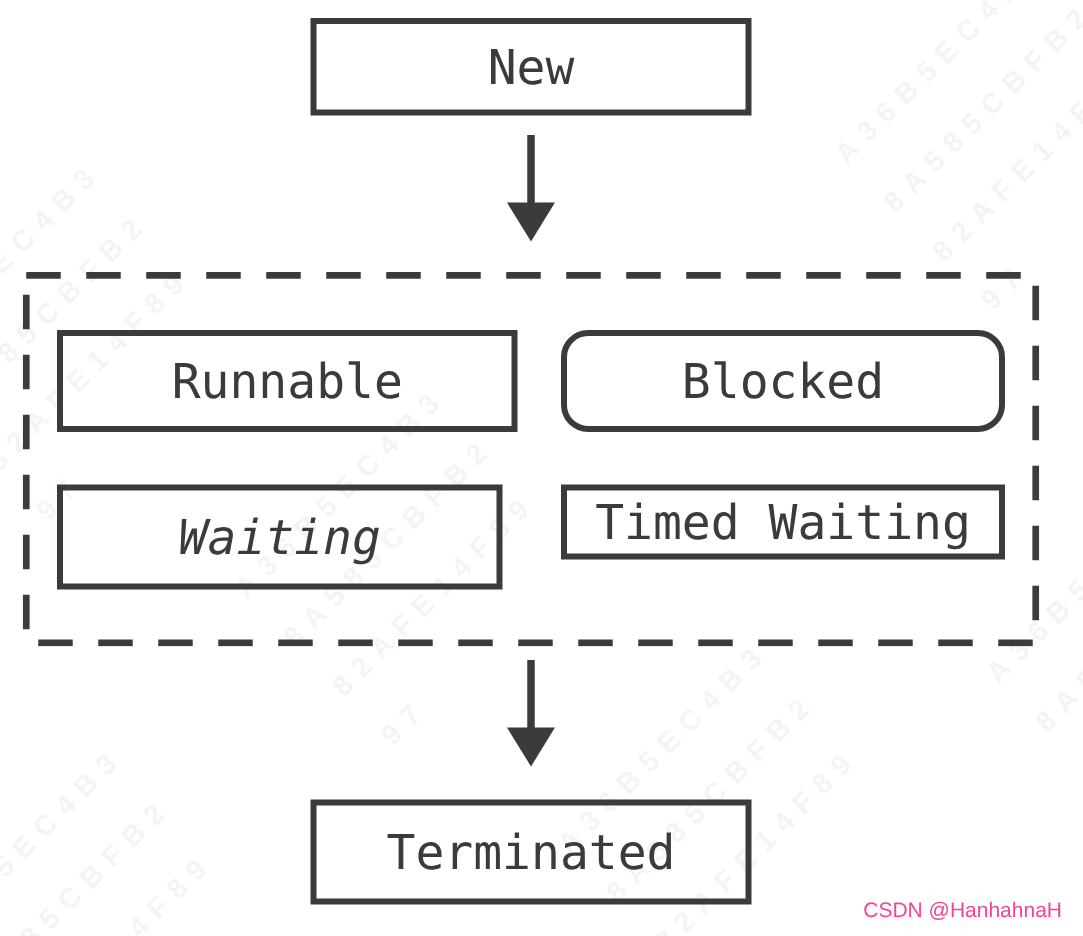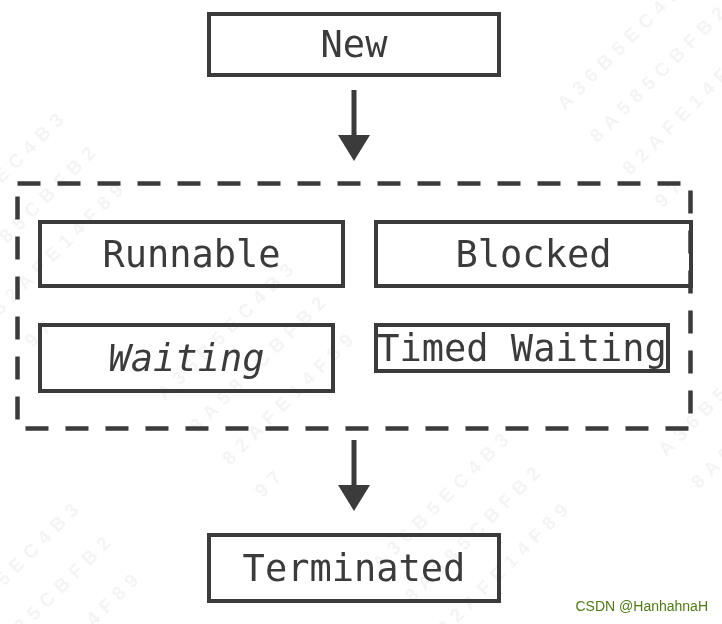--- a/index.html
+++ b/index.html
@@ -42,48 +42,48 @@
 
   
   .node {
     position: absolute;
     box-sizing: border-box;
     border: 4px solid #3b3b3b;
     background: transparent;
     display: flex;
     align-items: center;
     justify-content: center;
-    font-size: 37px;
+    font-size: 32px;
     color: #3b3b3b;
     z-index: 2;
     white-space: nowrap;
   }
   .node-new        { left: 207px; top: 12px;  width: 294px; height: 65px; }
   .node-runnable   { left: 38px;  top: 220px; width: 307px; height: 68px; }
-  .node-blocked    { left: 374px; top: 220px; width: 319px; height: 68px; }
+  .node-blocked    { left: 374px; top: 220px; width: 296px; height: 68px; border-radius: 18px; }
   .node-waiting    { left: 38px;  top: 323px; width: 297px; height: 70px; font-style: italic; }
   .node-timed      { left: 374px; top: 323px; width: 296px; height: 50px; }
   .node-terminated { left: 207px; top: 533px; width: 294px; height: 70px; }
 
   
   .group-svg { position: absolute; left: 15px; top: 181px; z-index: 1; }
 
   
   .arrow { position: absolute; width: 36px; height: 76px; z-index: 2; }
   .arrow-1 { left: 336px; top: 87px; }
   .arrow-2 { left: 336px; top: 437px; }
 
   
   .credit {
     position: absolute;
     right: 14px;
     top: 598px;
     font-family: "Liberation Sans", sans-serif;
     font-size: 14px;
-    color: #4d7c0f;
+    color: #ec4899;
     z-index: 3;
   }
 </style>
 </head>
 <body>
 
 <div class="canvas">
 
   <div class="wm-tile wm-t1">
     <span class="wm-line">A36B5EC4B3</span>

